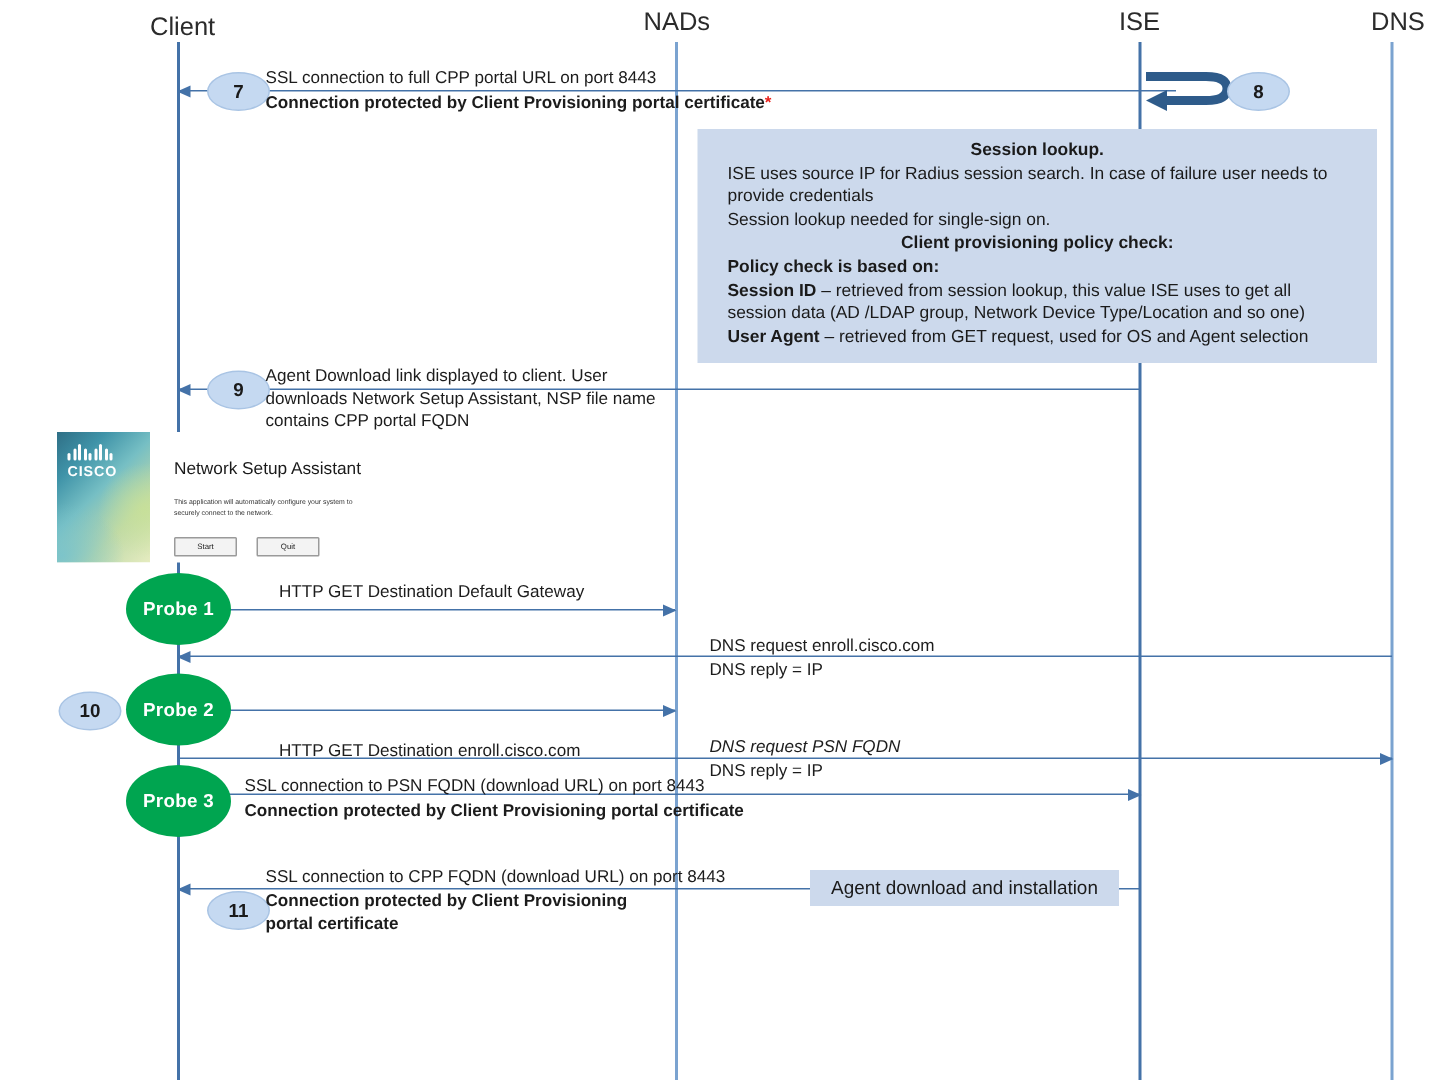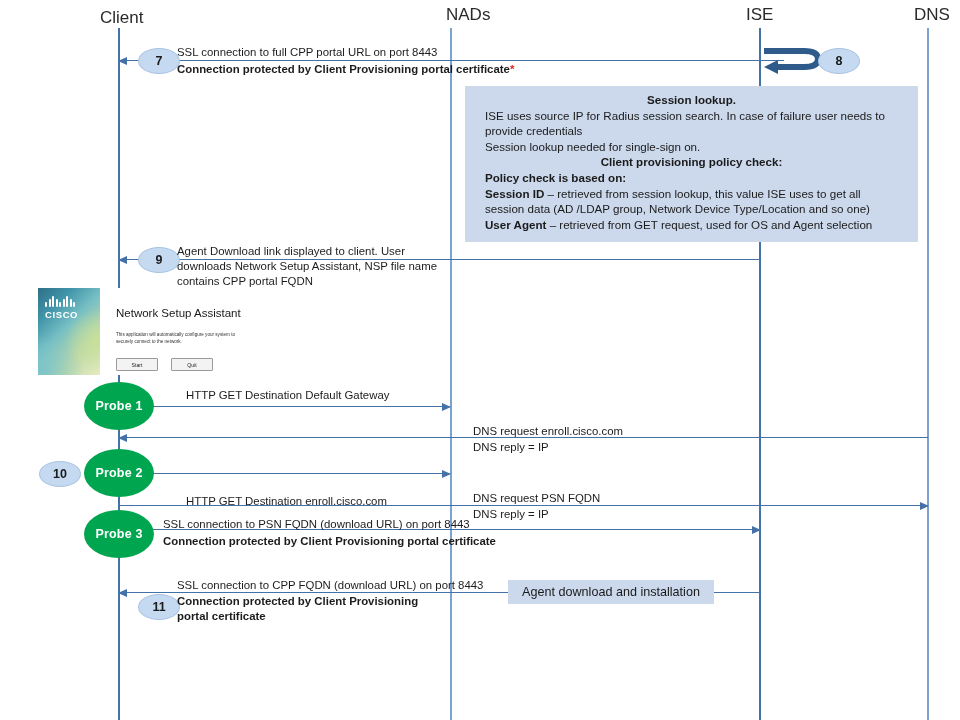--- a/index.html
+++ b/index.html
@@ -37,21 +37,21 @@
   .msg.b{font-weight:bold;}
   .msg.wrap{white-space:normal;}
   .star{color:#e8201a;font-weight:bold;}
 
   
   .infobox{position:absolute;background:#ccd9ec;color:#1a1a1a;
     font-size:11.6px;line-height:15.6px;box-sizing:border-box;padding:6px 20px;}
   .infobox .c{text-align:center;font-weight:bold;}
   .infobox .bd{font-weight:bold;}
   .agentbox{position:absolute;background:#ccd9ec;color:#1a1a1a;font-size:12.6px;
-    display:flex;align-items:center;justify-content:center;}
+    display:flex;align-items:center;justify-content:center;margin-left:32px;}
 
   
   .loop{position:absolute;}
 
   
   .nsa{position:absolute;background:#ffffff;overflow:hidden;margin-left:16px;}
   .nsa-side{position:absolute;left:0;top:0;bottom:0;width:62px;
     background:
       radial-gradient(ellipse 60px 50px at 5% 95%, rgba(120,195,205,.85), rgba(120,195,205,0) 70%),
       radial-gradient(ellipse 45px 45px at 95% 60%, rgba(200,225,150,.8), rgba(200,225,150,0) 70%),
@@ -67,21 +67,21 @@
     font-size:5.2px;display:flex;align-items:center;justify-content:center;color:#222;border-radius:1px;}
 </style>
 </head>
 <body>
 
 <div id="canvas">
 
   <div class="actor-label" style="left:100px;top:8px;">Client</div>
   <div class="lifeline" style="left:118px;"></div>
 
-  <div class="actor-label" style="left:429px;top:5px;margin-left:17px;">NADs</div>
+  <div class="actor-label" style="left:429px;top:5px;">NADs</div>
   <div class="lifeline light" style="left:450px;"></div>
 
   <div class="actor-label" style="left:746px;top:5px;">ISE</div>
   <div class="lifeline" style="left:759px;"></div>
 
   <div class="actor-label" style="left:914px;top:5px;">DNS</div>
   <div class="lifeline light" style="left:927px;"></div>
 
   <div class="hline arrow-l" style="left:119px;top:60px;width:665px;"></div>
   <div class="badge" style="left:138px;top:48px;">7</div>
@@ -151,21 +151,21 @@
   <div class="msg" style="left:473px;top:440px;">DNS reply = IP</div>
 
   <div class="badge" style="left:39px;top:461px;">10</div>
   <div class="hline arrow-r" style="left:152px;top:473px;width:298px;"></div>
   <div class="probe" style="left:84px;top:449px;">Probe 2</div>
   <div class="msg" style="left:186px;top:446px;margin-top:48px;">
     <span class="b">HTTP GET</span><span> Destination </span><span class="b">enroll.cisco.com</span>
   </div>
 
   <div class="hline arrow-r" style="left:119px;top:505px;width:809px;"></div>
-  <div class="msg" style="left:473px;top:491px;">DNS request PSN FQDN</div>
+  <div class="msg" style="left:473px;top:491px;font-style:italic;">DNS request PSN FQDN</div>
   <div class="msg" style="left:473px;top:507px;">DNS reply = IP</div>
 
   <div class="hline arrow-r" style="left:152px;top:529px;width:608px;"></div>
   <div class="probe" style="left:84px;top:510px;">Probe 3</div>
   <div class="msg" style="left:163px;top:517px;">SSL connection to PSN FQDN  (download URL) on port 8443</div>
   <div class="msg b" style="left:163px;top:534px;">Connection  protected by Client Provisioning  portal certificate</div>
 
   <div class="hline arrow-l" style="left:119px;top:592px;width:641px;"></div>
   <div class="badge" style="left:138px;top:580px;margin-top:14px;">11</div>
   <div class="msg" style="left:177px;top:578px;">SSL connection to CPP FQDN  (download URL) on port 8443</div>

